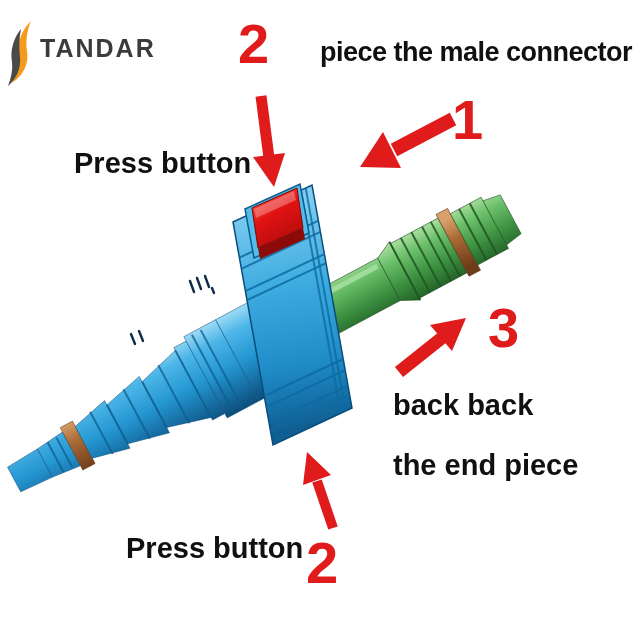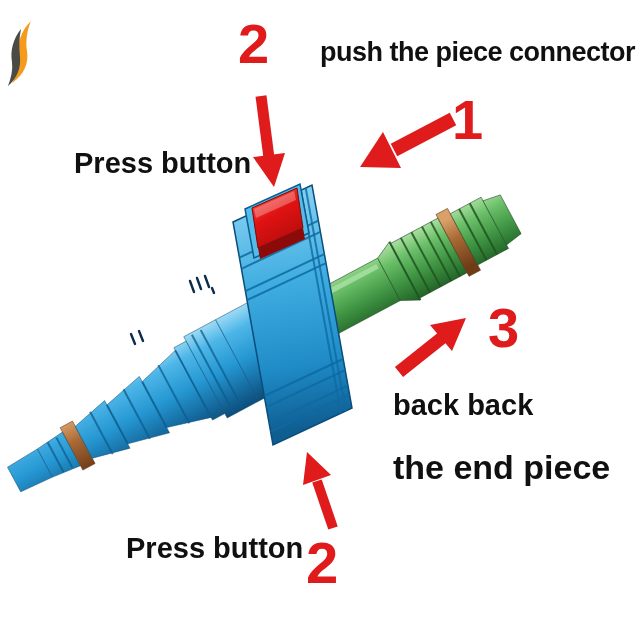--- a/index.html
+++ b/index.html
@@ -15,21 +15,21 @@
   .num{
     position:absolute;font-weight:bold;color:#df1b1b;white-space:nowrap;
     line-height:1;
   }
   #num2-top   {left:238px;top:16px;font-size:56px;}
   #push-label {left:320px;top:38px;font-size:27px;letter-spacing:-0.5px;}
   #num1       {left:452px;top:92px;font-size:56px;}
   #press-top  {left:74px; top:148px;font-size:29px;}
   #num3       {left:488px;top:300px;font-size:56px;}
   #pull-line1 {left:393px;top:390px;font-size:29px;}
-  #pull-line2 {left:393px;top:450px;font-size:34px;}
+  #pull-line2 {left:393px;top:450px;font-size:29px;}
   #press-bottom{left:126px;top:533px;font-size:29px;}
   #num2-bottom{left:306px;top:534px;font-size:58px;}
   #logo{position:absolute;left:8px;top:20px;display:flex;align-items:flex-start;}
   #brand-name{
     font-weight:bold;color:#3b3b3b;font-size:25px;letter-spacing:2px;
     margin-left:2px;margin-top:14px;
   }
 </style>
 </head>
 <body>
@@ -157,23 +157,24 @@
     <line x1="333" y1="528" x2="317" y2="481" stroke-width="10" stroke="#df1b1b"></line>
     <polygon points="307,452 331,475 303,485" fill="#df1b1b"></polygon>
   </g>
 </svg>
 
 <div id="logo">
   <svg width="30" height="68" viewBox="0 0 30 68">
     <path d="M23 1 C13 11 9 23 11 35 C12 43 10 53 4 63 C16 55 21 43 19 31 C17.5 22 19 10 23 1 Z" fill="#f49b1d"></path>
     <path d="M13 9 C5 19 2 31 4 42 C5 50 3 58 0 66 C9 58 13 48 12 37 C11 28 11 18 13 9 Z" fill="#4a4a46"></path>
   </svg>
+  <span id="brand-name">TANDAR</span>
 </div>
 
 <div class="num" id="num2-top">2</div>
-<div class="label" id="push-label">push the piece connector</div>
+<div class="label" id="push-label">piece the male connector</div>
 <div class="num" id="num1">1</div>
 <div class="label" id="press-top">Press button</div>
 <div class="num" id="num3">3</div>
 <div class="label" id="pull-line1">back back</div>
 <div class="label" id="pull-line2">the end piece</div>
 <div class="label" id="press-bottom">Press button</div>
 <div class="num" id="num2-bottom">2</div>
 
 </body></html>

